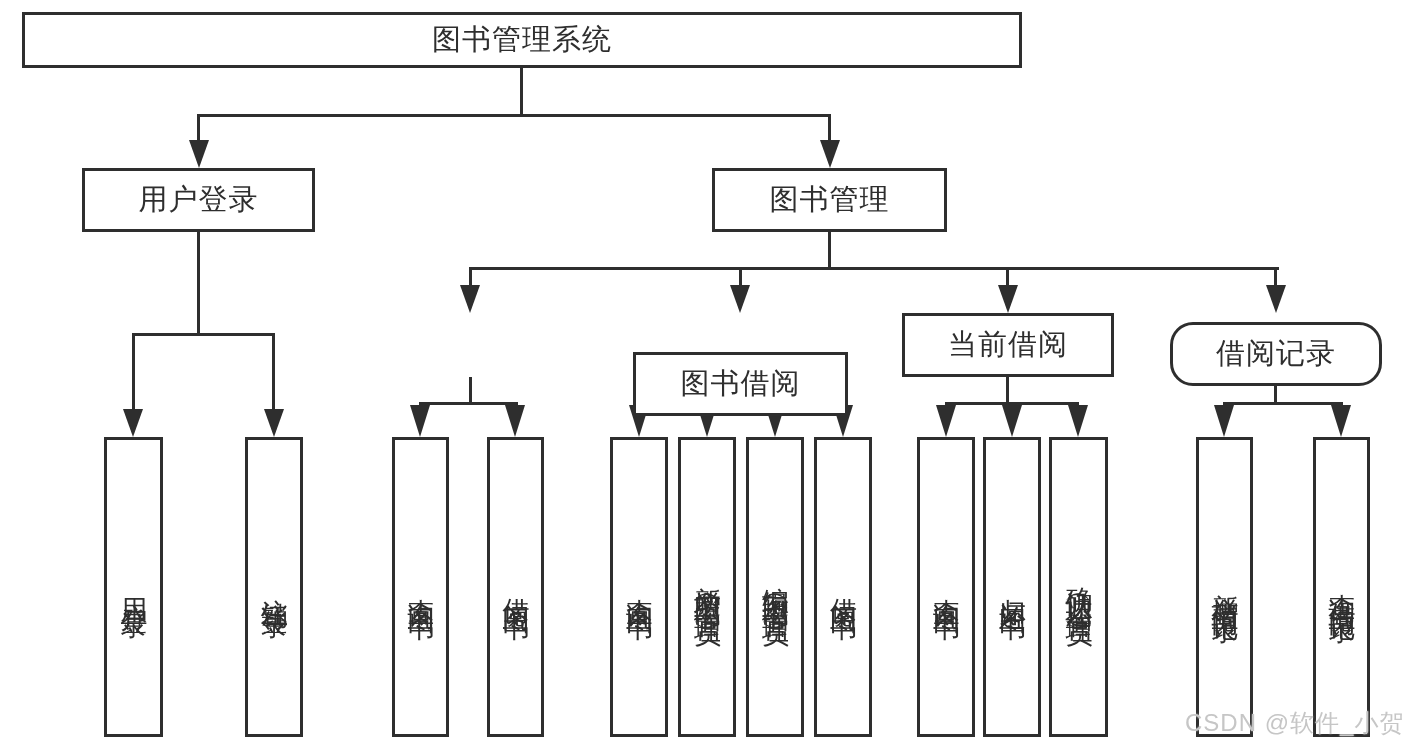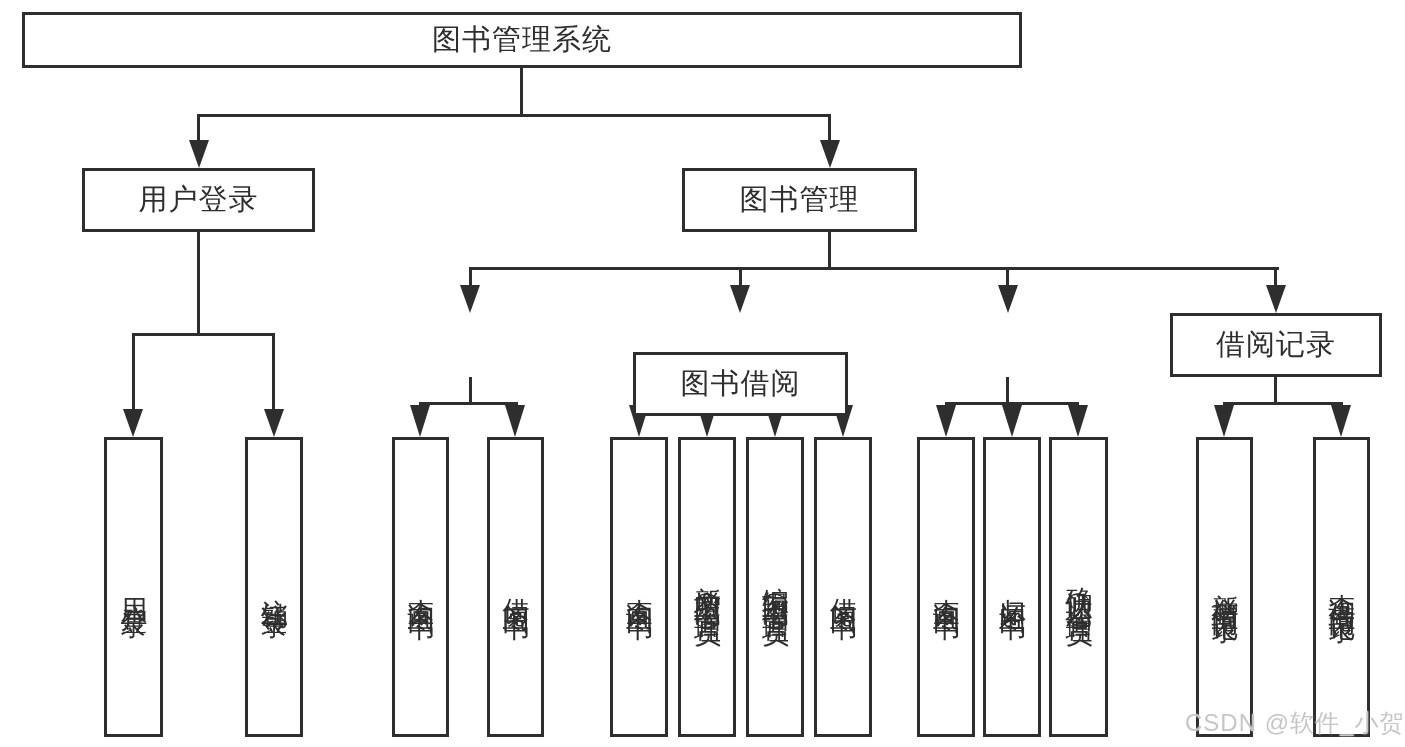--- a/index.html
+++ b/index.html
@@ -28,24 +28,25 @@
   }
 </style>
 </head>
 <body>
 
 <div class="canvas">
 
   <div class="box root" style="left:22px;top:12px;width:1000px;">图书管理系统</div>
 
   <div class="box h" style="left:82px;top:168px;width:233px;">用户登录</div>
-  <div class="box h" style="left:682px;top:168px;width:235px;">图书管理</div>
+  <div class="box h" style="left:712px;top:168px;width:235px;">图书管理</div>
 
   <div class="box h" style="left:633px;top:313px;width:215px;margin-top:39px;">图书借阅</div>
-  <div class="box h" style="left:1170px;top:313px;width:212px;">借阅记录</div>
+  <div class="box h" style="left:902px;top:313px;width:212px;">当前借阅</div>
+  <div class="box h" style="left:1170px;top:322px;width:212px;border-radius:23px;">借阅记录</div>
 
   <div class="box v" style="left:104px;width:59px;">
     <span>用户登录</span>
     </div>
   <div class="box v" style="left:245px;width:58px;">
     <span>注销登录</span>
     </div>
 
   <div class="box v" style="left:392px;width:57px;">
     <span>查询图书</span>

